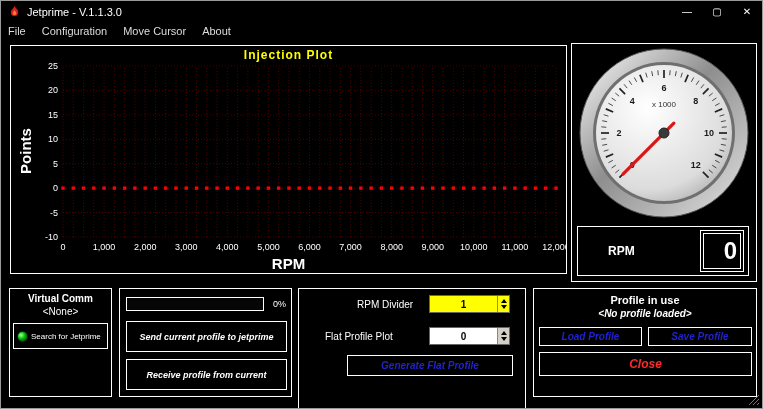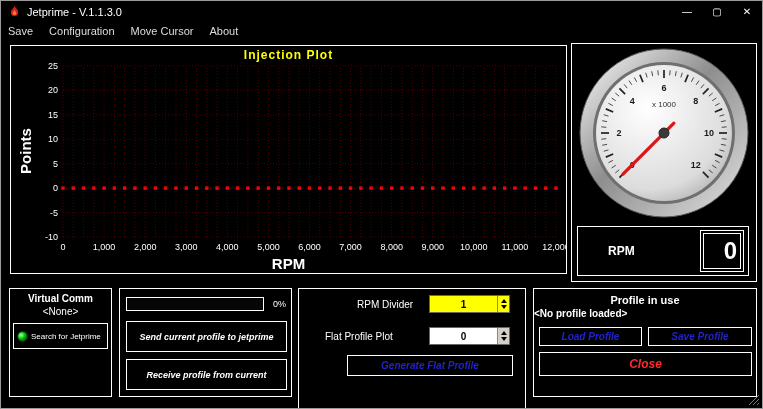--- a/index.html
+++ b/index.html
@@ -67,21 +67,21 @@
   #flat-value-group { left:130px; top:38px; background:#fff; }
   .spin-value { flex:1; min-width:0; border:none; background:transparent; text-align:center; font-size:10px; font-weight:bold; color:#000; font-family:"Liberation Sans", sans-serif; padding:0; outline:none; }
   .spinner { width:12px; display:flex; flex-direction:column; justify-content:space-evenly; align-items:center; border-left:1px solid #888; }
   #rpm-divider-group .spinner { background:#ffff00; }
   #flat-value-group .spinner { background:#d4d0c8; }
   .spin-up { width:0; height:0; border-left:3px solid transparent; border-right:3px solid transparent; border-bottom:4px solid #000; cursor:pointer; }
   .spin-down { width:0; height:0; border-left:3px solid transparent; border-right:3px solid transparent; border-top:4px solid #000; cursor:pointer; }
   .generate-btn { left:48px; top:66px; width:166px; height:21px; color:#2222cc; font-size:10px; }
 
   .profile-title { margin-top:5px; text-align:center; color:#fff; font-weight:bold; font-size:11px; }
-  .profile-status { color:#fff; font-weight:bold; font-size:10px; margin-top:2px; }
+  .profile-status { text-align:center; color:#fff; font-weight:bold; font-size:10px; margin-top:2px;font-style:italic; }
   .load-btn { left:5px; top:38px; width:103px; height:19px; color:#2222cc; font-size:10px; }
   .save-btn { left:114px; top:38px; width:104px; height:19px; color:#2222cc; font-size:10px; }
   .close-btn { left:5px; top:63px; width:213px; height:24px; color:#ff2a2a; font-size:12px; }
 
   .resize-grip { position:absolute; right:2px; bottom:2px; cursor:nwse-resize; }
 </style>
 </head>
 <body>
 
 <div class="window">
@@ -93,21 +93,21 @@
     </svg>
     <span class="win-title">Jetprime - V.1.1.3.0</span>
     <div class="win-controls">
       <span class="win-btn">—</span>
       <span class="win-btn">▢</span>
       <span class="win-btn">✕</span>
     </div>
   </div>
 
   <div class="menubar">
-    <span class="menu-item">Save</span>
+    <span class="menu-item">File</span>
     <span class="menu-item">Configuration</span>
     <span class="menu-item">Move Cursor</span>
     <span class="menu-item">About</span>
   </div>
 
   <div class="chart-panel">
     <div class="chart-title">Injection Plot</div>
     <div class="chart-ylabel">Points</div>
     <div class="chart-xlabel">RPM</div>
     <svg id="plot-svg" width="555" height="227">

